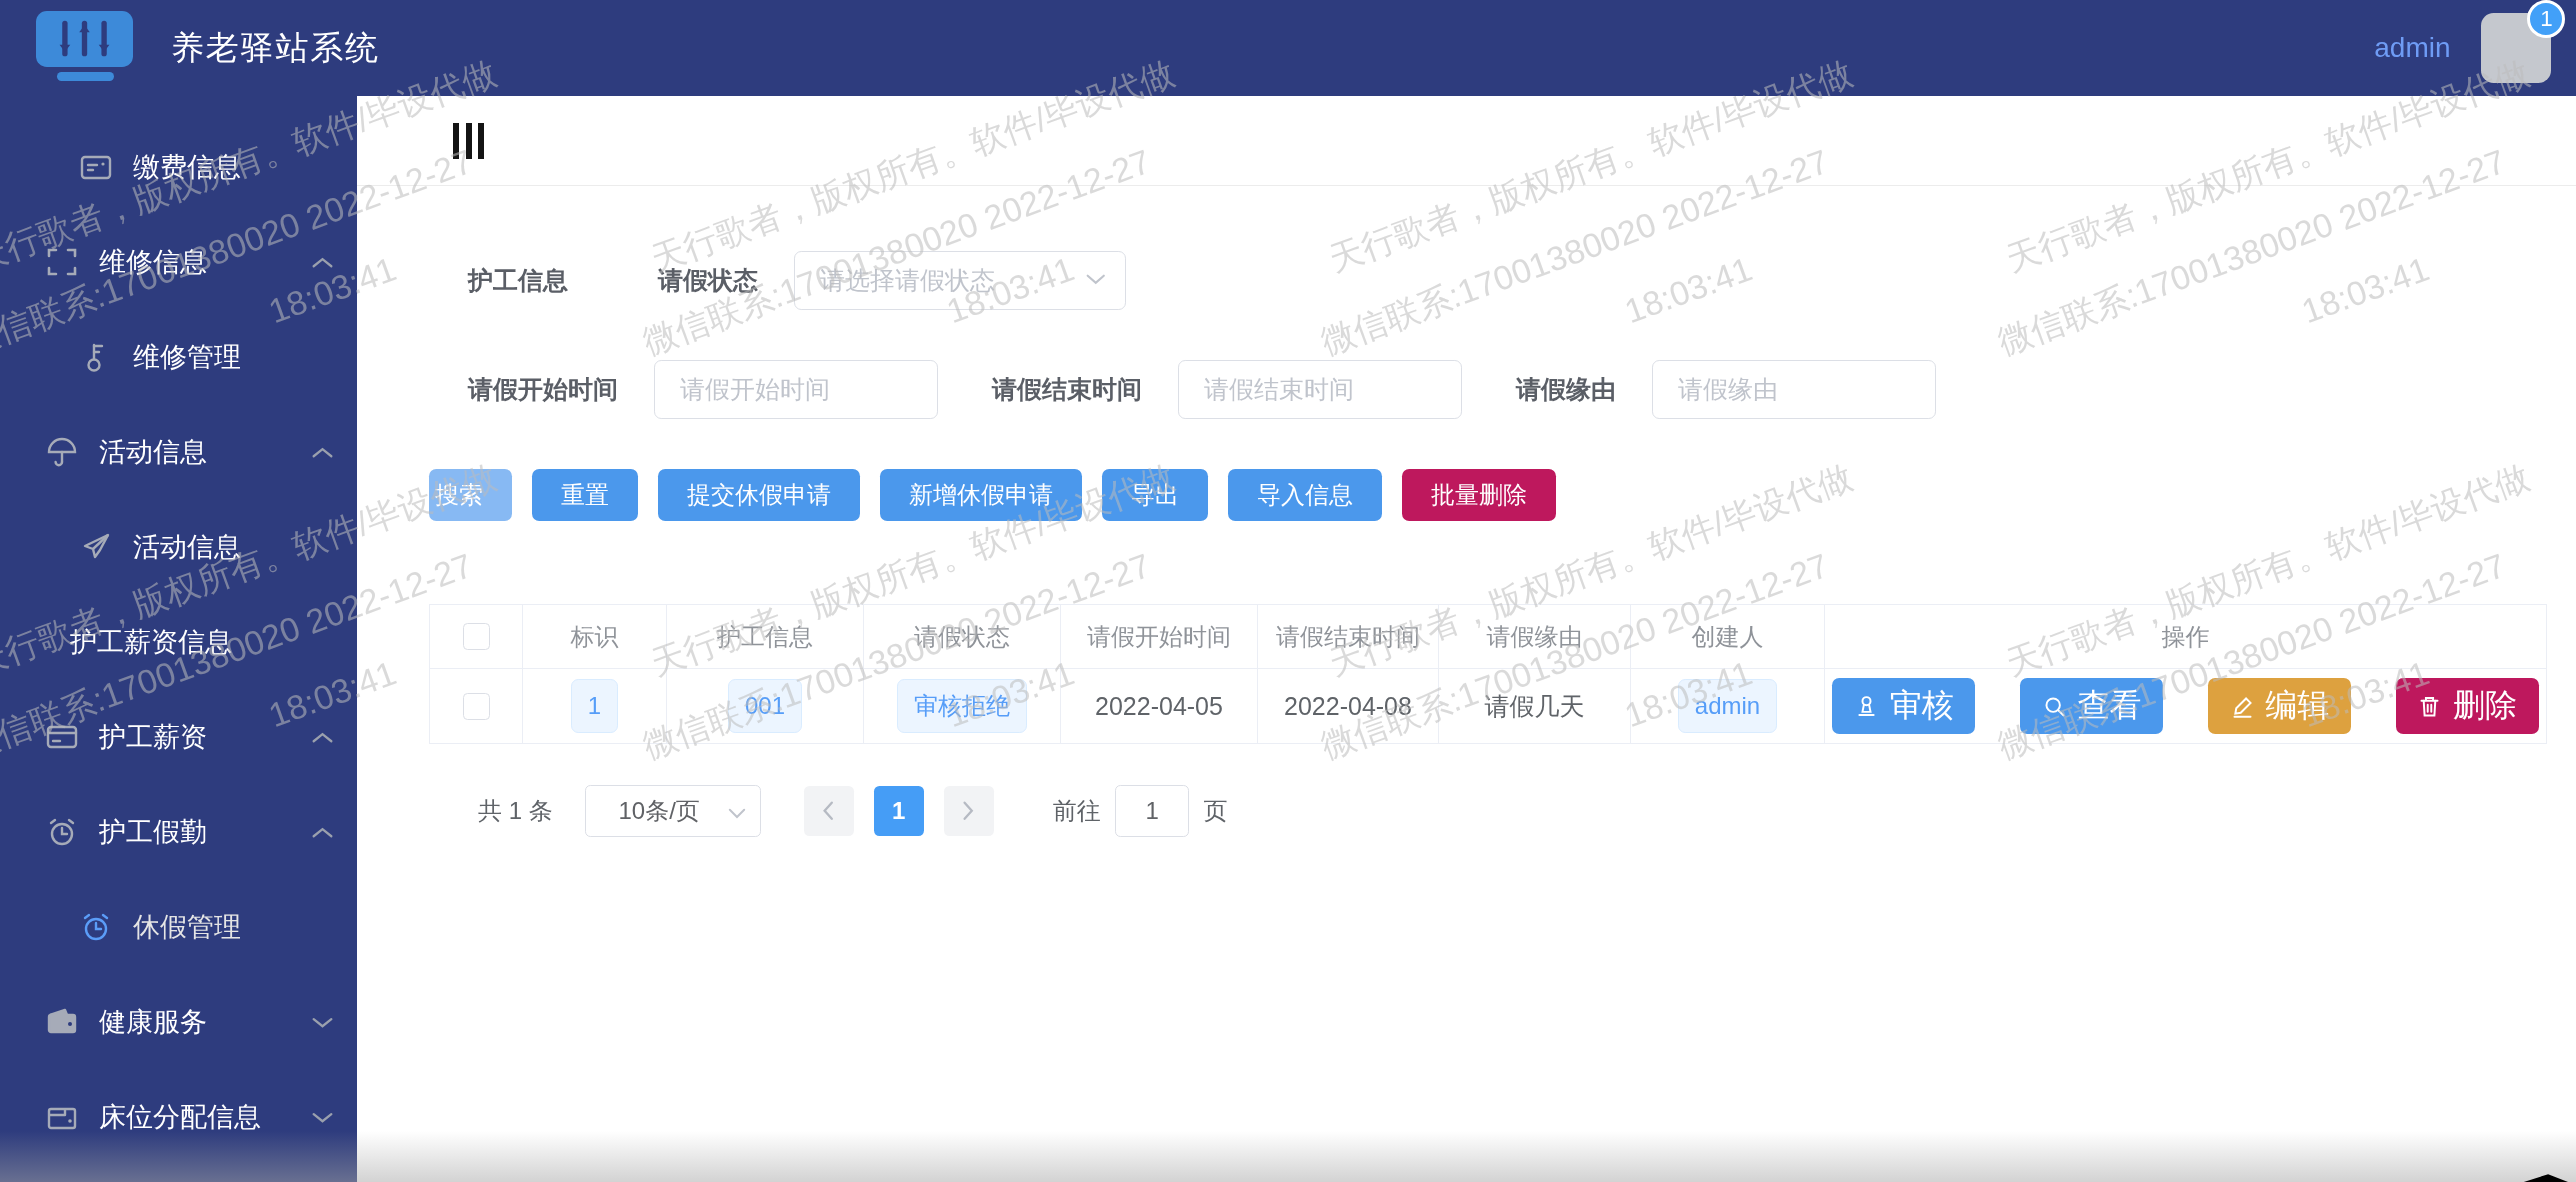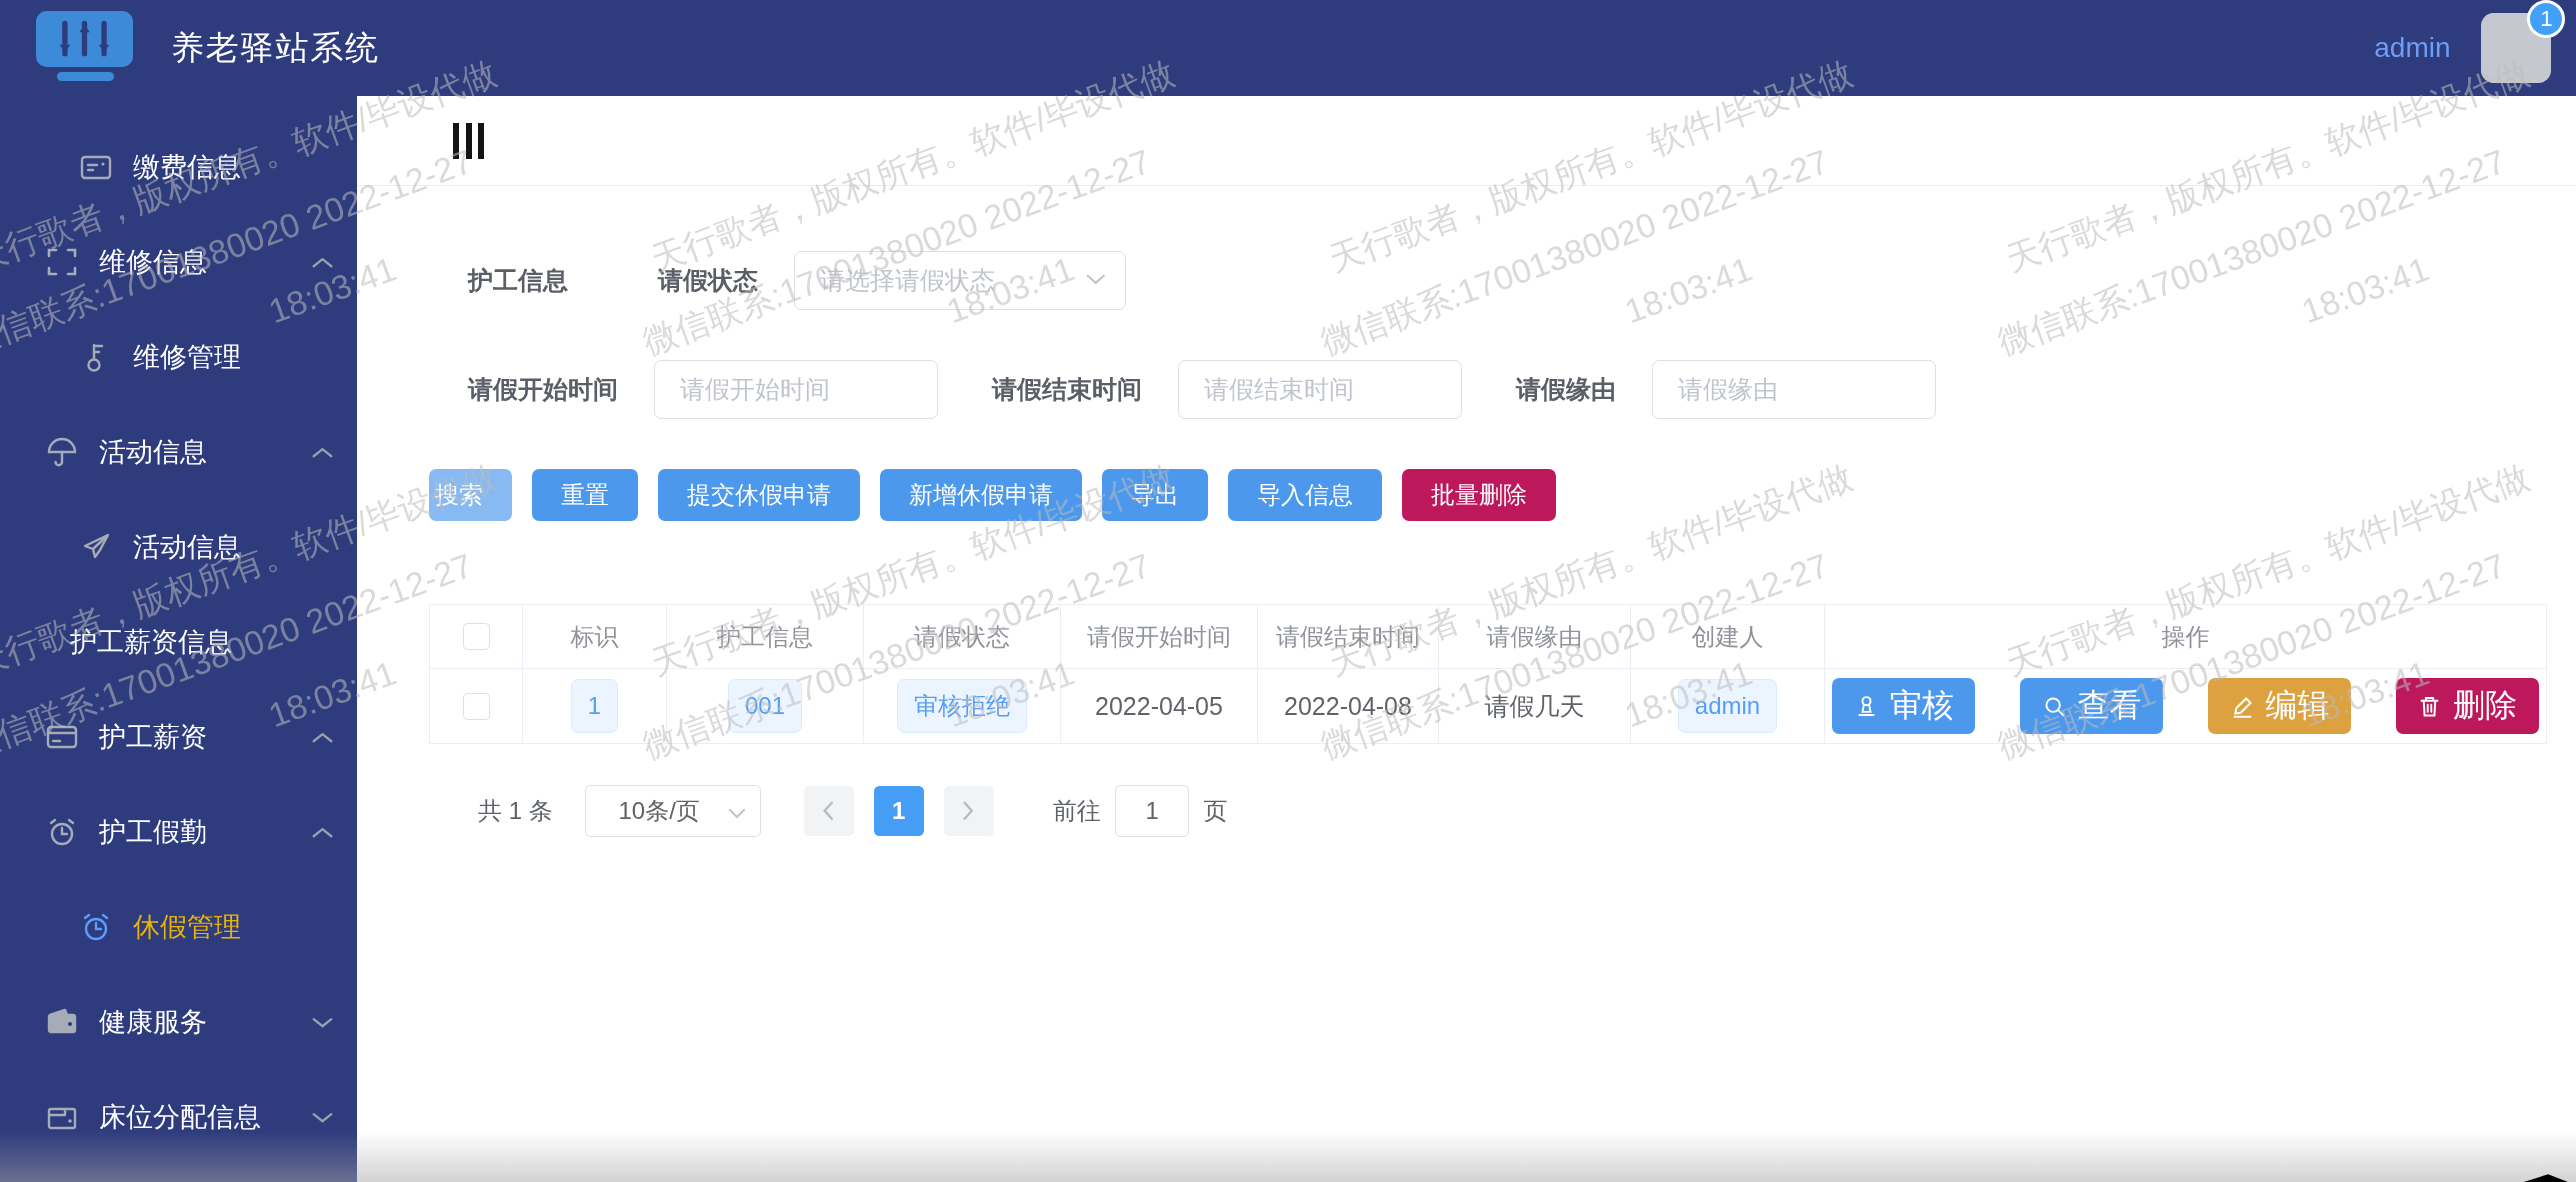--- a/index.html
+++ b/index.html
@@ -24,21 +24,21 @@
     display:flex; align-items:center; justify-content:center; }
 
   
   .sidebar { position:absolute; left:0; top:96px; width:357px; bottom:0; background:#2e3c7e; z-index:4; padding-top:23px; }
   .menu-item { position:relative; height:95px; display:flex; align-items:center; color:#fff; font-size:27px; cursor:pointer; }
   .menu-item.lvl-top { padding-left:45px; }
   .menu-item.lvl-sub { padding-left:79px; }
   .menu-item.lvl-sub-noicon { padding-left:70px; }
   .menu-item .mi-icon { width:34px; height:34px; margin-right:20px; color:#a6abb8; flex:0 0 auto; }
   .menu-item .mi-icon svg { width:34px; height:34px; display:block; }
-  .menu-item.active { color:#eab308; }
+  .menu-item.active { color:#e5e5e5; }
   .menu-item.active .mi-icon { color:#5b9df8; }
   .menu-arrow { position:absolute; right:23px; top:50%; transform:translateY(-50%); color:#9aa0ad; }
 
   
   .main { position:absolute; left:357px; top:96px; right:0; bottom:0; background:#fff; }
   .topbar { height:90px; border-bottom:1.8px solid #ececec; position:relative; }
   .fold-icon { position:absolute; left:96px; top:27px; display:flex; gap:6.3px; cursor:pointer; }
   .fold-icon i { display:block; width:6.3px; height:36px; background:#141414; }
 
   .content { padding:65px 0 0 72px; }

